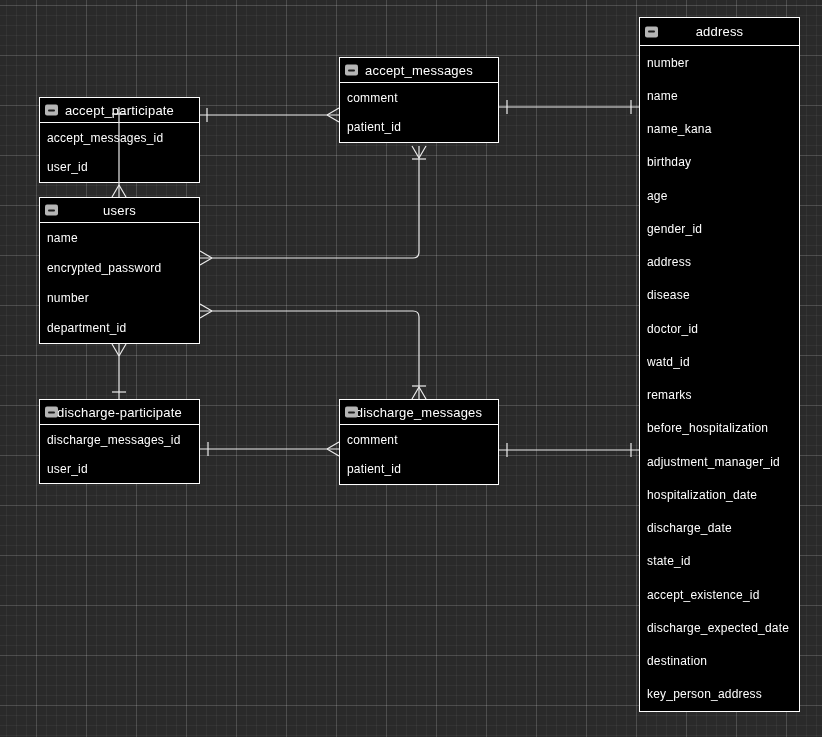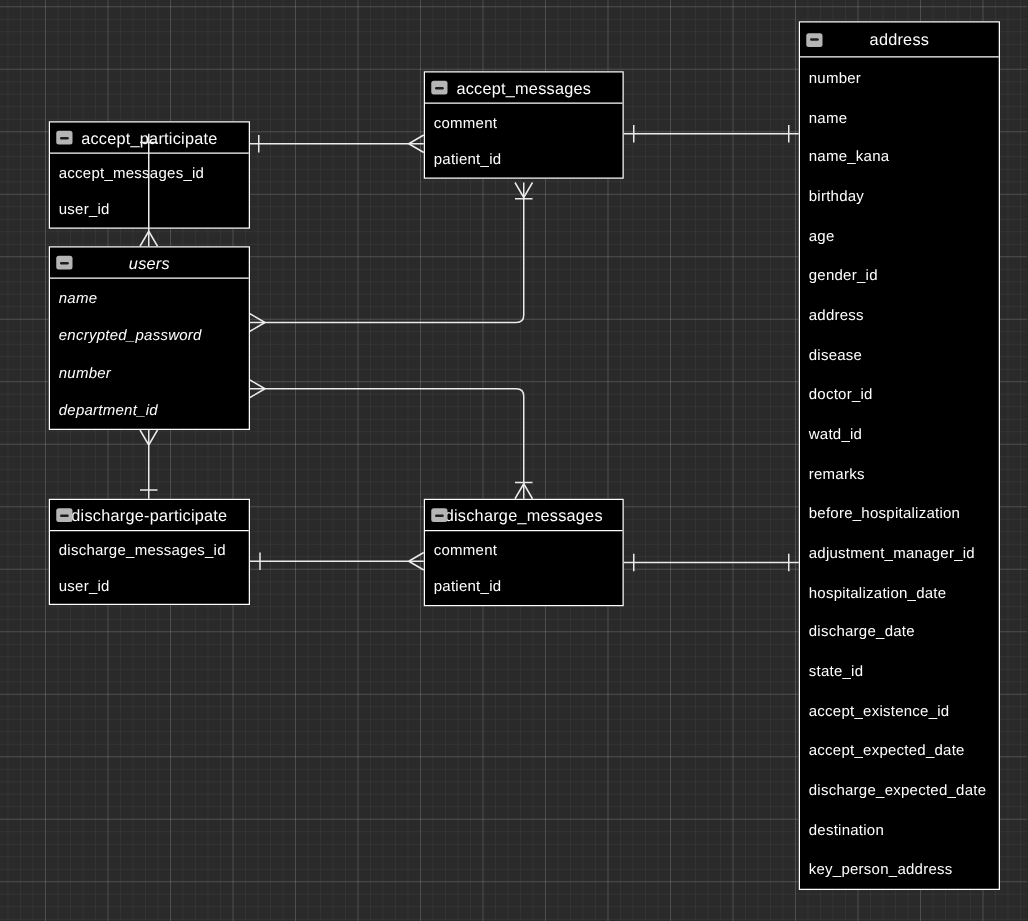--- a/index.html
+++ b/index.html
@@ -81,21 +81,21 @@
         <span class="collapse-btn">
           <span class="minus"></span>
         </span>
         <span>accept_messages</span>
       </div>
       <div class="entity-body" style="height: 59px;">
         <div class="entity-row">comment</div>
         <div class="entity-row">patient_id</div>
       </div>
     </div>
-    <div class="entity" style="left: 39px; top: 197px; width: 161px; height: 147px; font-style: italic;">
+    <div class="entity" style="left: 39px; top: 197px; width: 161px; height: 147px;">
       <div class="entity-header" style="height: 25px;">
         <span class="collapse-btn">
           <span class="minus"></span>
         </span>
         <span>users</span>
       </div>
       <div class="entity-body" style="height: 120px;">
         <div class="entity-row">name</div>
         <div class="entity-row">encrypted_password</div>
         <div class="entity-row">number</div>
@@ -144,21 +144,20 @@
         <div class="entity-row">disease</div>
         <div class="entity-row">doctor_id</div>
         <div class="entity-row">watd_id</div>
         <div class="entity-row">remarks</div>
         <div class="entity-row">before_hospitalization</div>
         <div class="entity-row">adjustment_manager_id</div>
         <div class="entity-row">hospitalization_date</div>
         <div class="entity-row">discharge_date</div>
         <div class="entity-row">state_id</div>
         <div class="entity-row">accept_existence_id</div>
-        <div class="entity-row">accept_expected_date</div>
         <div class="entity-row">discharge_expected_date</div>
         <div class="entity-row">destination</div>
         <div class="entity-row">key_person_address</div>
       </div>
     </div>
     <svg id="edges" width="822" height="737">
       <path d="M200,115 L339,115" fill="none" stroke="#ebebeb" stroke-width="1.2"></path>
       <path d="M207,108 L207,122" fill="none" stroke="#ebebeb" stroke-width="1.2"></path>
       <path d="M327,115 L339,108 M327,115 L339,122" fill="none" stroke="#ebebeb" stroke-width="1.2"></path>
       <path d="M499,107 L639,107" fill="none" stroke="#ebebeb" stroke-width="1.2"></path>

